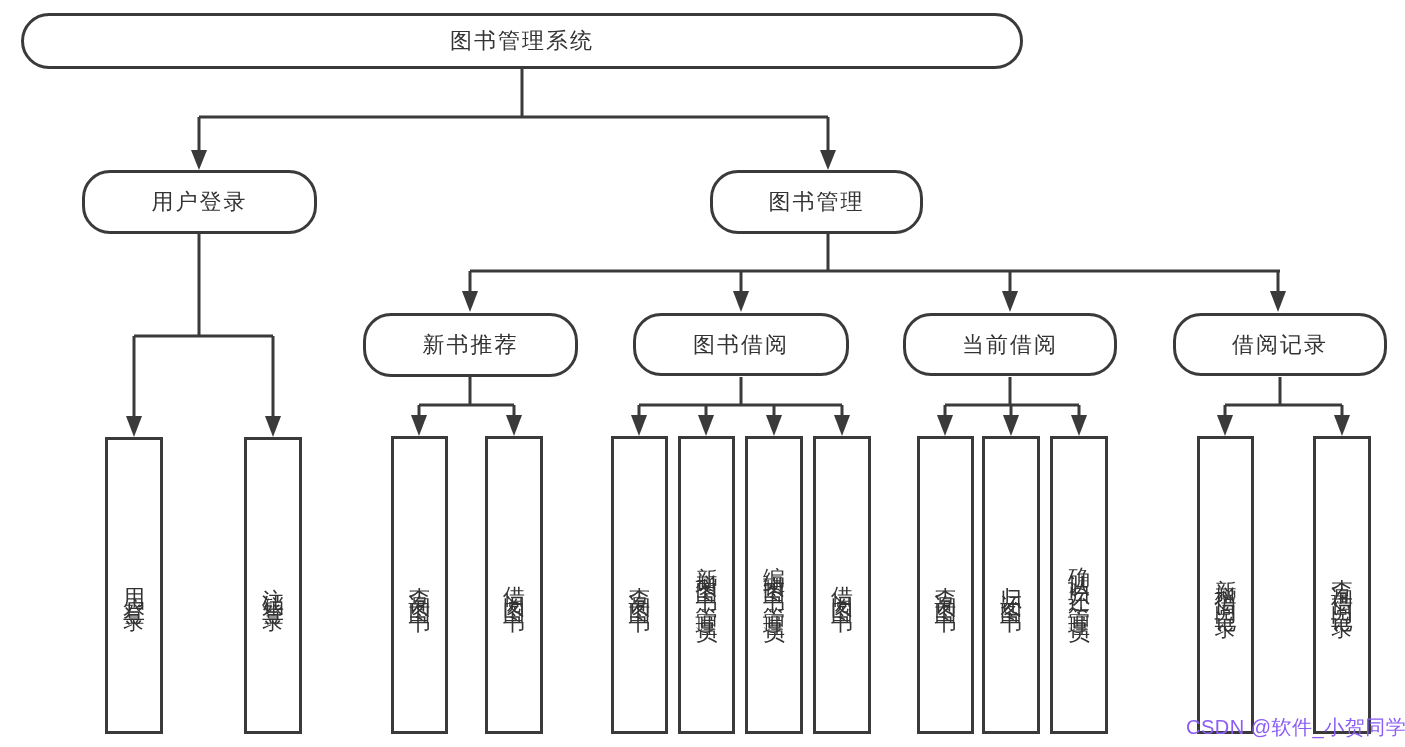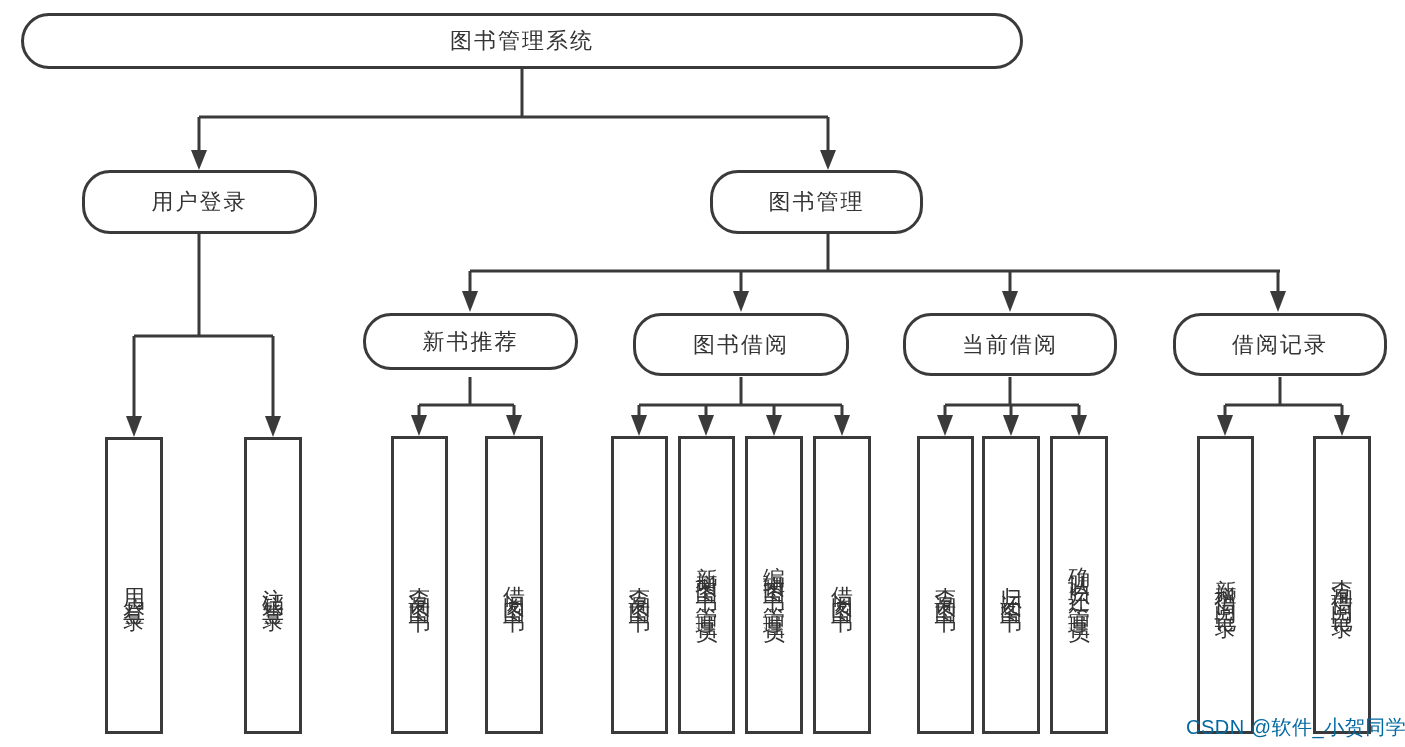--- a/index.html
+++ b/index.html
@@ -16,21 +16,21 @@
     border:3px solid #3a3a3a;display:flex;align-items:center;justify-content:center;
     z-index:2;font-size:22px;line-height:1;
   }
   .hbox{letter-spacing:2px;border-radius:28px;}
   .vbox{
     writing-mode:vertical-rl;text-orientation:mixed;
     letter-spacing:8px;padding:8px 0;
   }
   .watermark{
     position:absolute;left:1186px;top:714px;z-index:5;
-    font-size:20px;letter-spacing:0.5px;color:#0369a1;white-space:nowrap;
+    font-size:20px;letter-spacing:0.5px;color:#8b5cf6;white-space:nowrap;
   }
 </style>
 </head>
 <body>
 
 <div class="stage">
 
   <svg class="connectors" width="1405" height="747" viewBox="0 0 1405 747" aria-hidden="true">
 
     <g>
@@ -79,21 +79,21 @@
       <polygon points="1217,415 1233,415 1225,436"></polygon>
       <polygon points="1334,415 1350,415 1342,436"></polygon>
     </g>
   </svg>
 
   <div class="box hbox" style="left:21px;top:13px;width:1002px;height:56px">图书管理系统</div>
 
   <div class="box hbox" style="left:82px;top:170px;width:235px;height:64px">用户登录</div>
   <div class="box hbox" style="left:710px;top:170px;width:213px;height:64px">图书管理</div>
 
-  <div class="box hbox" style="left:363px;top:313px;width:215px;height:57px">新书推荐</div>
+  <div class="box hbox" style="left:363px;top:313px;width:215px;height:64px">新书推荐</div>
   <div class="box hbox" style="left:633px;top:313px;width:216px;height:63px">图书借阅</div>
   <div class="box hbox" style="left:903px;top:313px;width:214px;height:63px">当前借阅</div>
   <div class="box hbox" style="left:1173px;top:313px;width:214px;height:63px">借阅记录</div>
 
   <div class="box vbox" style="left:105px;top:437px;width:58px;height:297px">用户登录</div>
   <div class="box vbox" style="left:244px;top:437px;width:58px;height:297px">注销登录</div>
 
   <div class="box vbox" style="left:391px;top:436px;width:57px;height:298px">查询图书</div>
   <div class="box vbox" style="left:485px;top:436px;width:58px;height:298px">借阅图书</div>
 

